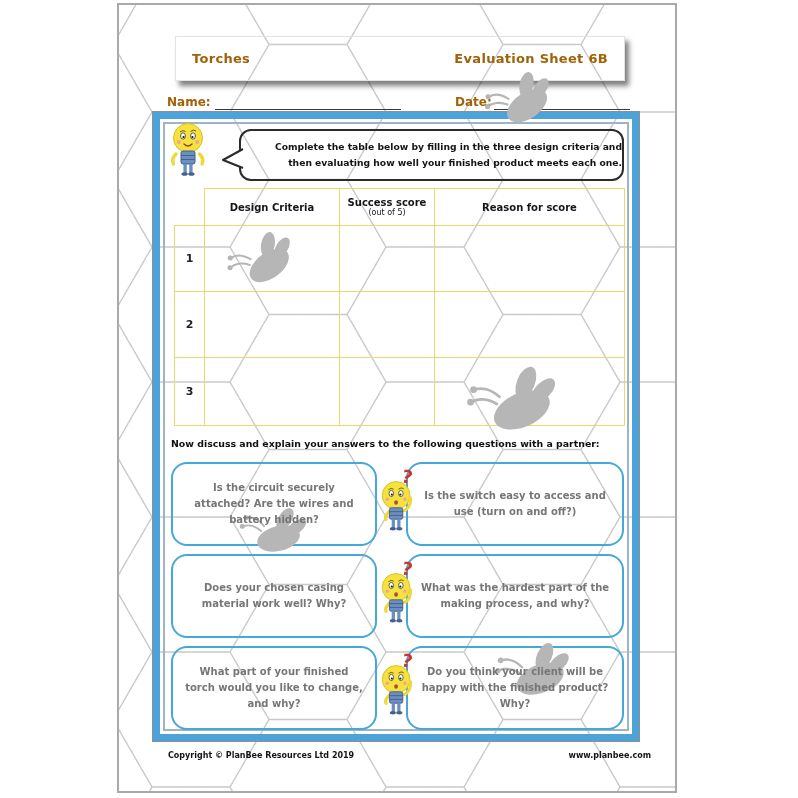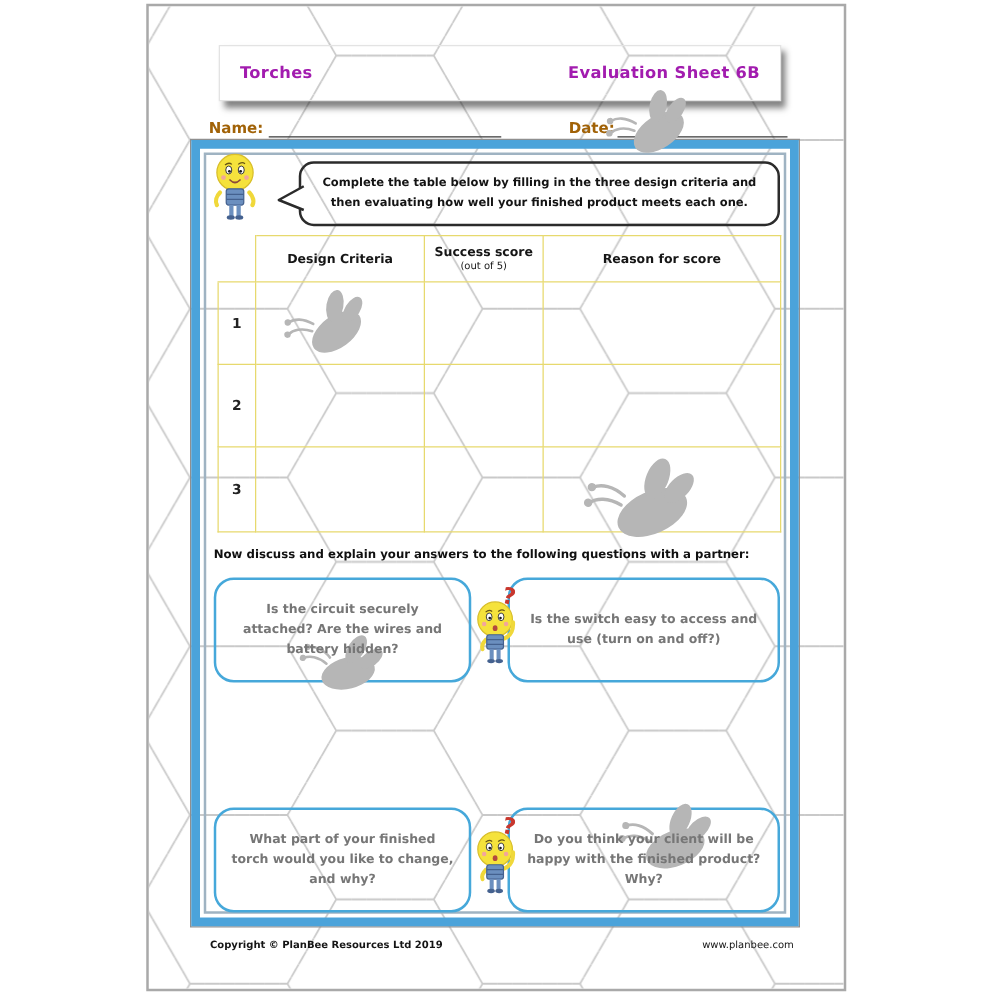--- a/index.html
+++ b/index.html
@@ -7,21 +7,21 @@
           font-family:"DejaVu Sans",sans-serif;color:#1b1b1b;}
   .sheet{position:absolute;left:117px;top:3px;width:560px;height:790px;box-sizing:border-box;
          border:2px solid #a9a9a9;background:#ffffff;}
   .hexbg{position:absolute;left:0;top:0;width:556px;height:786px;z-index:0;}
 
   
   .titlebar{position:absolute;left:56px;top:31px;width:450px;height:45px;box-sizing:border-box;
             border:1px solid #e3e3e3;background:transparent;
             box-shadow:4px 5px 5px rgba(25,25,25,0.55);
             display:flex;align-items:center;justify-content:space-between;padding:0 16px;}
-  .title-txt{font-size:13px;font-weight:bold;letter-spacing:0.3px;color:#a21caf;}
+  .title-txt{font-size:13px;font-weight:bold;letter-spacing:0.3px;color:#a16207;}
 
   
   .namedate{position:absolute;left:48px;top:88px;width:468px;height:22px;font-weight:bold;font-size:12px;}
   .nd-label{position:absolute;top:2px;color:#a16207;}
   .lab-name{left:0;}
   .lab-date{left:288px;}
   .nd-line{position:absolute;border-bottom:1.6px solid #3a3a3a;height:16px;}
   .line-name{left:48px;width:186px;}
   .line-date{left:327px;width:136px;}
 
@@ -31,21 +31,21 @@
   .frame-blue{width:100%;height:100%;box-sizing:border-box;border:7px solid #4BA3DA;padding:3px;}
   .frame-inner{width:100%;height:100%;box-sizing:border-box;border:2px solid #9fb3c2;position:relative;}
 
   
   .bulb-hello{position:absolute;left:1px;top:-3px;width:46px;height:62px;z-index:4;}
   .qmascot{position:absolute;left:206px;top:2px;width:42px;height:80px;z-index:4;}
 
   
   .bubble{position:absolute;left:74px;top:5px;width:385px;height:52px;box-sizing:border-box;
           border:2px solid #2b2b2b;border-radius:12px;display:flex;flex-direction:column;
-          align-items:center;justify-content:center;text-align:center;
+          align-items:flex-end;justify-content:center;text-align:center;
           font-size:9.2px;font-weight:bold;line-height:1.75;color:#141414;z-index:3;}
   .bubble-tail{position:absolute;left:-21px;top:15px;}
 
   
   .evtable{position:absolute;left:9px;top:64px;width:450px;border-collapse:collapse;
            table-layout:fixed;z-index:1;padding-left:24px;}
   .evtable th,.evtable td{border:1.5px solid #e7d96e;padding:2px;vertical-align:middle;}
   .evtable th{font-size:10px;font-weight:bold;text-align:center;color:#161616;}
   .evtable th .subhead{display:block;font-size:8px;font-weight:normal;}
   .corner{border-top-style:hidden !important;border-left-style:hidden !important;}
@@ -69,21 +69,21 @@
   
   .bee{position:absolute;z-index:2;}
   .bee1{left:351px;top:66px;width:100px;height:58px;transform:rotate(-6deg);}
   .bee2{left:103px;top:226px;width:80px;height:58px;transform:rotate(-8deg);}
   .bee3{left:339px;top:358px;width:112px;height:76px;transform:rotate(4deg);}
   .bee4{left:116px;top:498px;width:78px;height:56px;transform:rotate(14deg);}
   .bee5{left:371px;top:634px;width:88px;height:64px;transform:rotate(6deg);}
 
   
   .footer-copy{position:absolute;left:49px;top:746px;font-size:8px;font-weight:bold;color:#141414;}
-  .footer-site{position:absolute;right:40px;top:746px;font-size:8px;font-weight:normal;color:#141414;}
+  .footer-site{position:absolute;right:24px;top:746px;font-size:8px;font-weight:bold;color:#141414;}
 </style>
 </head>
 <body>
 
 <div id="canvas">
   <div class="sheet">
 
     <svg width="0" height="0" style="position:absolute">
       <defs>
         <g id="bee">
@@ -233,20 +233,31 @@
               <span class="qtext">Is the circuit securely attached? Are the wires and battery hidden?</span>
             </div>
             <svg class="qmascot" viewBox="0 0 44 80">
               <use href="#bulbq"></use>
             </svg>
             <div class="qbox qright">
               <span class="qtext">Is the switch easy to access and use (turn on and off?)</span>
             </div>
           </div>
 
+          <div class="qrow qr2">
+            <div class="qbox qleft">
+              <span class="qtext">Does your chosen casing material work well? Why?</span>
+            </div>
+            <svg class="qmascot" viewBox="0 0 44 80">
+              <use href="#bulbq"></use>
+            </svg>
+            <div class="qbox qright">
+              <span class="qtext">What was the hardest part of the making process, and why?</span>
+            </div>
+          </div>
 
           <div class="qrow qr3">
             <div class="qbox qleft">
               <span class="qtext">What part of your finished torch would you like to change, and why?</span>
             </div>
             <svg class="qmascot" viewBox="0 0 44 80">
               <use href="#bulbq"></use>
             </svg>
             <div class="qbox qright">
               <span class="qtext">Do you think your client will be happy with the finished product? Why?</span>

